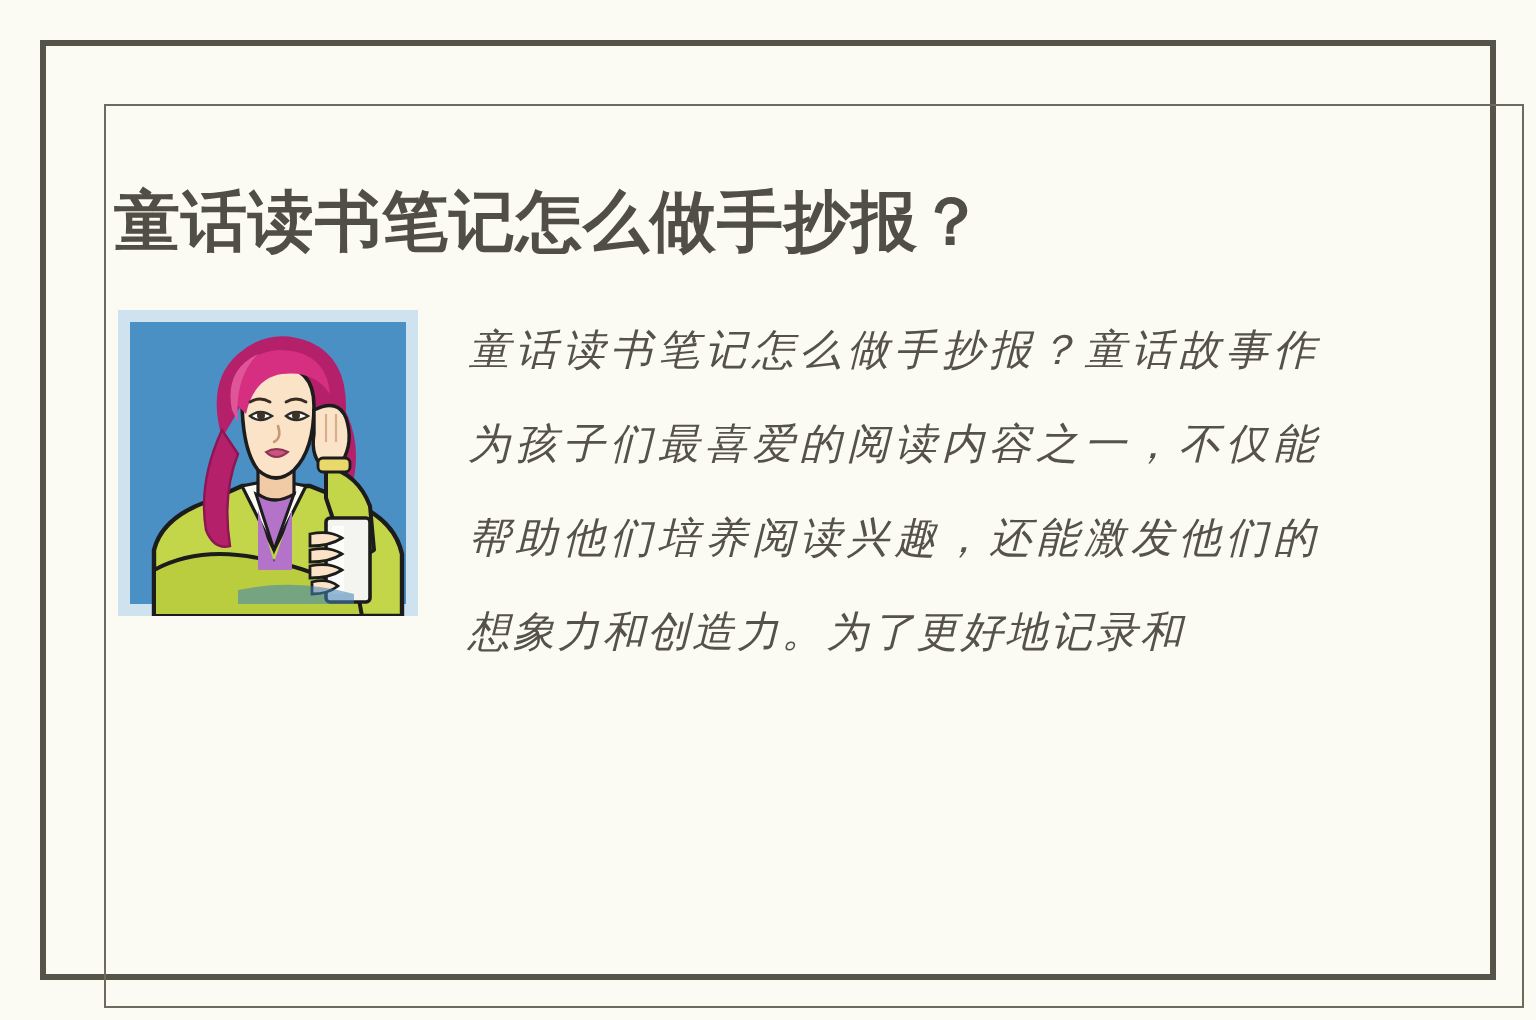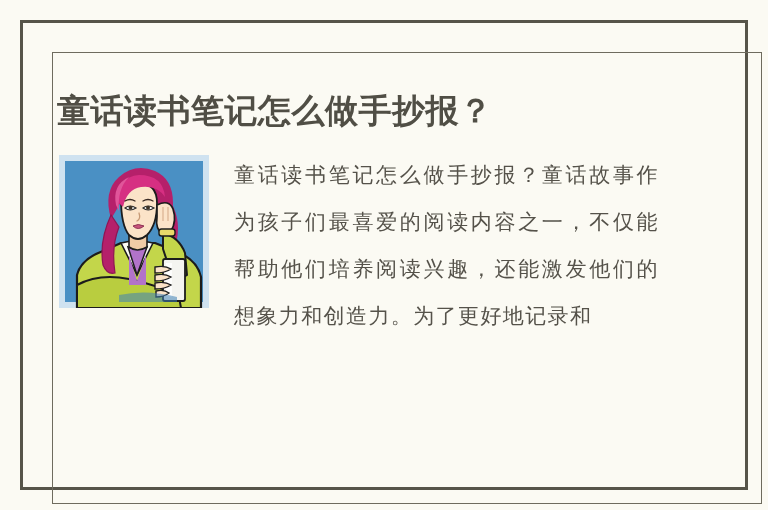--- a/index.html
+++ b/index.html
@@ -85,20 +85,21 @@
     left: 177px;
     top: 0px;
     width: 425px;
     font-family: "DejaVu Serif", "Liberation Serif", serif;
     font-size: 21px;
     line-height: 47px;
     color: #55524a;
     letter-spacing: 1.4px;
     text-align: justify;
     text-justify: inter-character;
+    font-style: italic;
   }
 </style>
 </head>
 <body>
 
 <div id="page">
 
   <div class="frame-outer">
     <div class="frame-inner"></div>
   </div>

